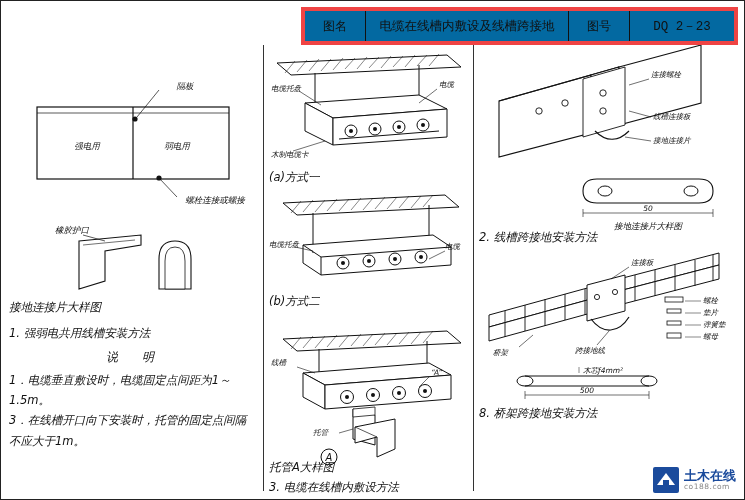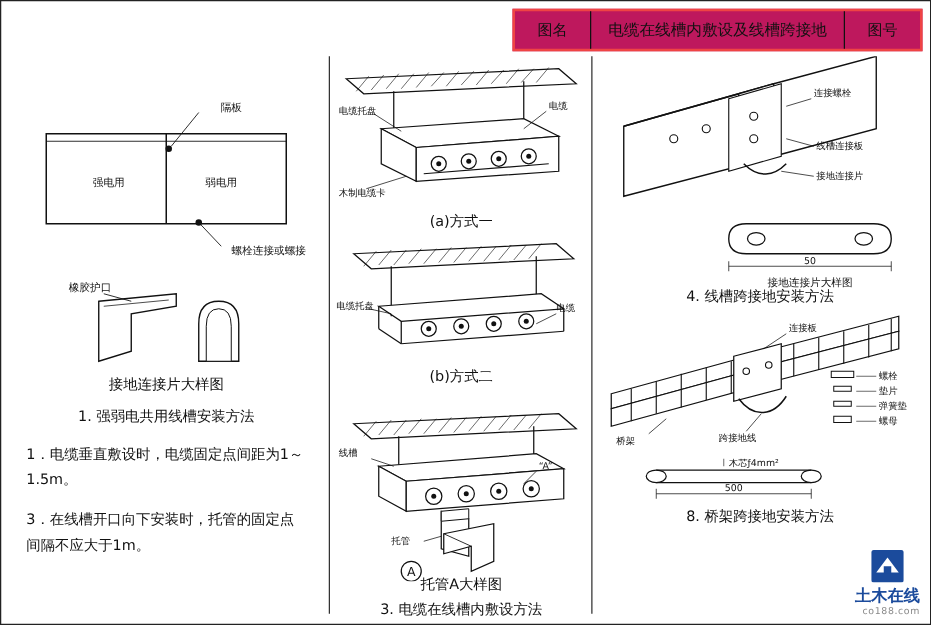--- a/index.html
+++ b/index.html
@@ -15,86 +15,87 @@
     position:absolute;inset:0;
     border:1px solid #222;
     box-sizing:border-box;
     background:#fff;
   }
   
   .titleblock{
     position:absolute;top:6px;right:6px;
     height:30px;
     display:flex;align-items:stretch;
-    border:2px solid #ef4444;
-    background:#be185d;
+    border:4px solid #ef4444;
+    background:#0369a1;
     font-size:12px;
     font-family:Liberation Mono, monospace;
   }
   .titleblock .cell{
     display:flex;align-items:center;justify-content:center;
     border-right:1px solid #111;
     padding:0 8px;
     white-space:nowrap;
   }
   .titleblock .cell:last-child{border-right:none;}
   .tb-label{width:44px;font-size:12px;}
   .tb-name{width:186px;font-size:12.5px;}
   .tb-numlabel{width:44px;}
   .tb-num{width:88px;font-size:12.5px;}
 
   
-  .col{position:absolute;top:44px;}
+  .col{position:absolute;top:44px;font-style:italic;}
   .col-left{left:8px;width:248px;}
   .col-mid{left:268px;width:200px;}
   .col-right{left:478px;width:258px;}
 
   .vline{position:absolute;top:44px;bottom:8px;width:0;border-left:1px solid #333;}
   .vline-a{left:262px;}
   .vline-b{left:472px;}
 
   .cap{
-    text-align:center;font-size:11.5px;margin-top:4px;line-height:1.4;
+    text-align:left;font-size:11.5px;margin-top:4px;line-height:1.4;
   }
 
   
   svg{display:block;}
   .lbl{font-family:"DejaVu Sans","Liberation Sans",sans-serif;font-size:8.5px;fill:#111;}
   .lbl7{font-family:"DejaVu Sans","Liberation Sans",sans-serif;font-size:7.5px;fill:#111;}
   .lbl10{font-family:"DejaVu Sans","Liberation Sans",sans-serif;font-size:10px;fill:#111;}
 
   
   .notes{
     font-size:11.5px;line-height:1.75;
     margin-top:6px;
   }
   .notes .shuo{text-align:center;letter-spacing:6px;margin-bottom:2px;font-size:12px;}
-  .notes p{margin:12px;text-indent:0;}
+  .notes p{margin:0;text-indent:0;}
 
   
   .wm{
     position:absolute;right:8px;bottom:6px;
-    display:flex;align-items:center;gap:5px;flex-direction:column;
+    display:flex;align-items:center;gap:5px;
   }
   .wm .logo{
     width:26px;height:26px;position:relative;
   }
   .wm .txt{line-height:1.05;}
   .wm .t1{font-size:13px;color:#1b4b9c;font-weight:bold;}
-  .wm .t2{font-size:7.5px;color:#888;letter-spacing:.5px;text-align:right;}
+  .wm .t2{font-size:7.5px;color:#888;letter-spacing:.5px;}
 </style>
 </head>
 <body>
 
 <div class="page">
 
   <div class="titleblock">
     <div class="cell tb-label">图名</div>
     <div class="cell tb-name">电缆在线槽内敷设及线槽跨接地</div>
     <div class="cell tb-numlabel">图号</div>
+    <div class="cell tb-num">DQ 2－23</div>
   </div>
 
   <div class="vline vline-a"></div>
   <div class="vline vline-b"></div>
 
   <div class="col col-left">
 
     <svg width="248" height="250" viewBox="0 0 248 250">
 
       <rect x="28" y="62" width="192" height="72" fill="#fff" stroke="#111" stroke-width="1.2"></rect>
@@ -120,20 +121,21 @@
       <text class="lbl" x="46" y="188" text-anchor="start">橡胶护口</text>
 
       <path d="M150 244 L150 214 Q150 196 166 196 Q182 196 182 214 L182 244 Z" fill="#fff" stroke="#111" stroke-width="1.1"></path>
       <path d="M156 244 L156 216 Q156 202 166 202 Q176 202 176 216 L176 244 Z" fill="#fff" stroke="#111" stroke-width="0.8"></path>
     </svg>
 
     <div class="cap">接地连接片大样图</div>
     <div class="cap" style="margin-top:10px;">1. 强弱电共用线槽安装方法</div>
 
     <div class="notes">
+      <div class="shuo">说　明</div>
       <p>1．电缆垂直敷设时，电缆固定点间距为1～1.5m。</p>
       <p>3．在线槽开口向下安装时，托管的固定点间隔不应大于1m。</p>
 
     </div>
   </div>
 
   <div class="col col-mid">
 
     <svg width="200" height="120" viewBox="0 0 200 120">
 
@@ -304,21 +306,21 @@
       <path d="M118 10 Q104 10 104 22 Q104 34 118 34 L220 34 Q234 34 234 22 Q234 10 220 10 Z" fill="#fff" stroke="#111" stroke-width="1.1"></path>
       <ellipse cx="126" cy="22" rx="7" ry="5" fill="#fff" stroke="#111" stroke-width="1"></ellipse>
       <ellipse cx="212" cy="22" rx="7" ry="5" fill="#fff" stroke="#111" stroke-width="1"></ellipse>
       <line x1="104" y1="44" x2="234" y2="44" stroke="#111" stroke-width="0.6"></line>
       <line x1="104" y1="40" x2="104" y2="48" stroke="#111" stroke-width="0.6"></line>
       <line x1="234" y1="40" x2="234" y2="48" stroke="#111" stroke-width="0.6"></line>
       <text class="lbl7" x="169" y="42" text-anchor="middle">50</text>
       <text class="lbl" x="169" y="60" text-anchor="middle">接地连接片大样图</text>
     </svg>
 
-    <div class="cap" style="margin-top:-4px">4. 线槽跨接地安装方法</div>
+    <div class="cap" style="margin-top:-4px">2. 线槽跨接地安装方法</div>
 
     <svg width="258" height="120" viewBox="0 0 258 120" style="margin-top:4px">
 
       <path d="M10 66 L112 38 L112 50 L10 78 Z" fill="#fff" stroke="#111" stroke-width="1"></path>
       <path d="M10 78 L10 92 L112 64 L112 50 Z" fill="#fff" stroke="#111" stroke-width="1"></path>
       <g stroke="#111" stroke-width="0.9">
         <line x1="26" y1="62" x2="26" y2="88"></line>
         <line x1="46" y1="56" x2="46" y2="82"></line>
         <line x1="66" y1="50" x2="66" y2="77"></line>
         <line x1="86" y1="45" x2="86" y2="71"></line>

